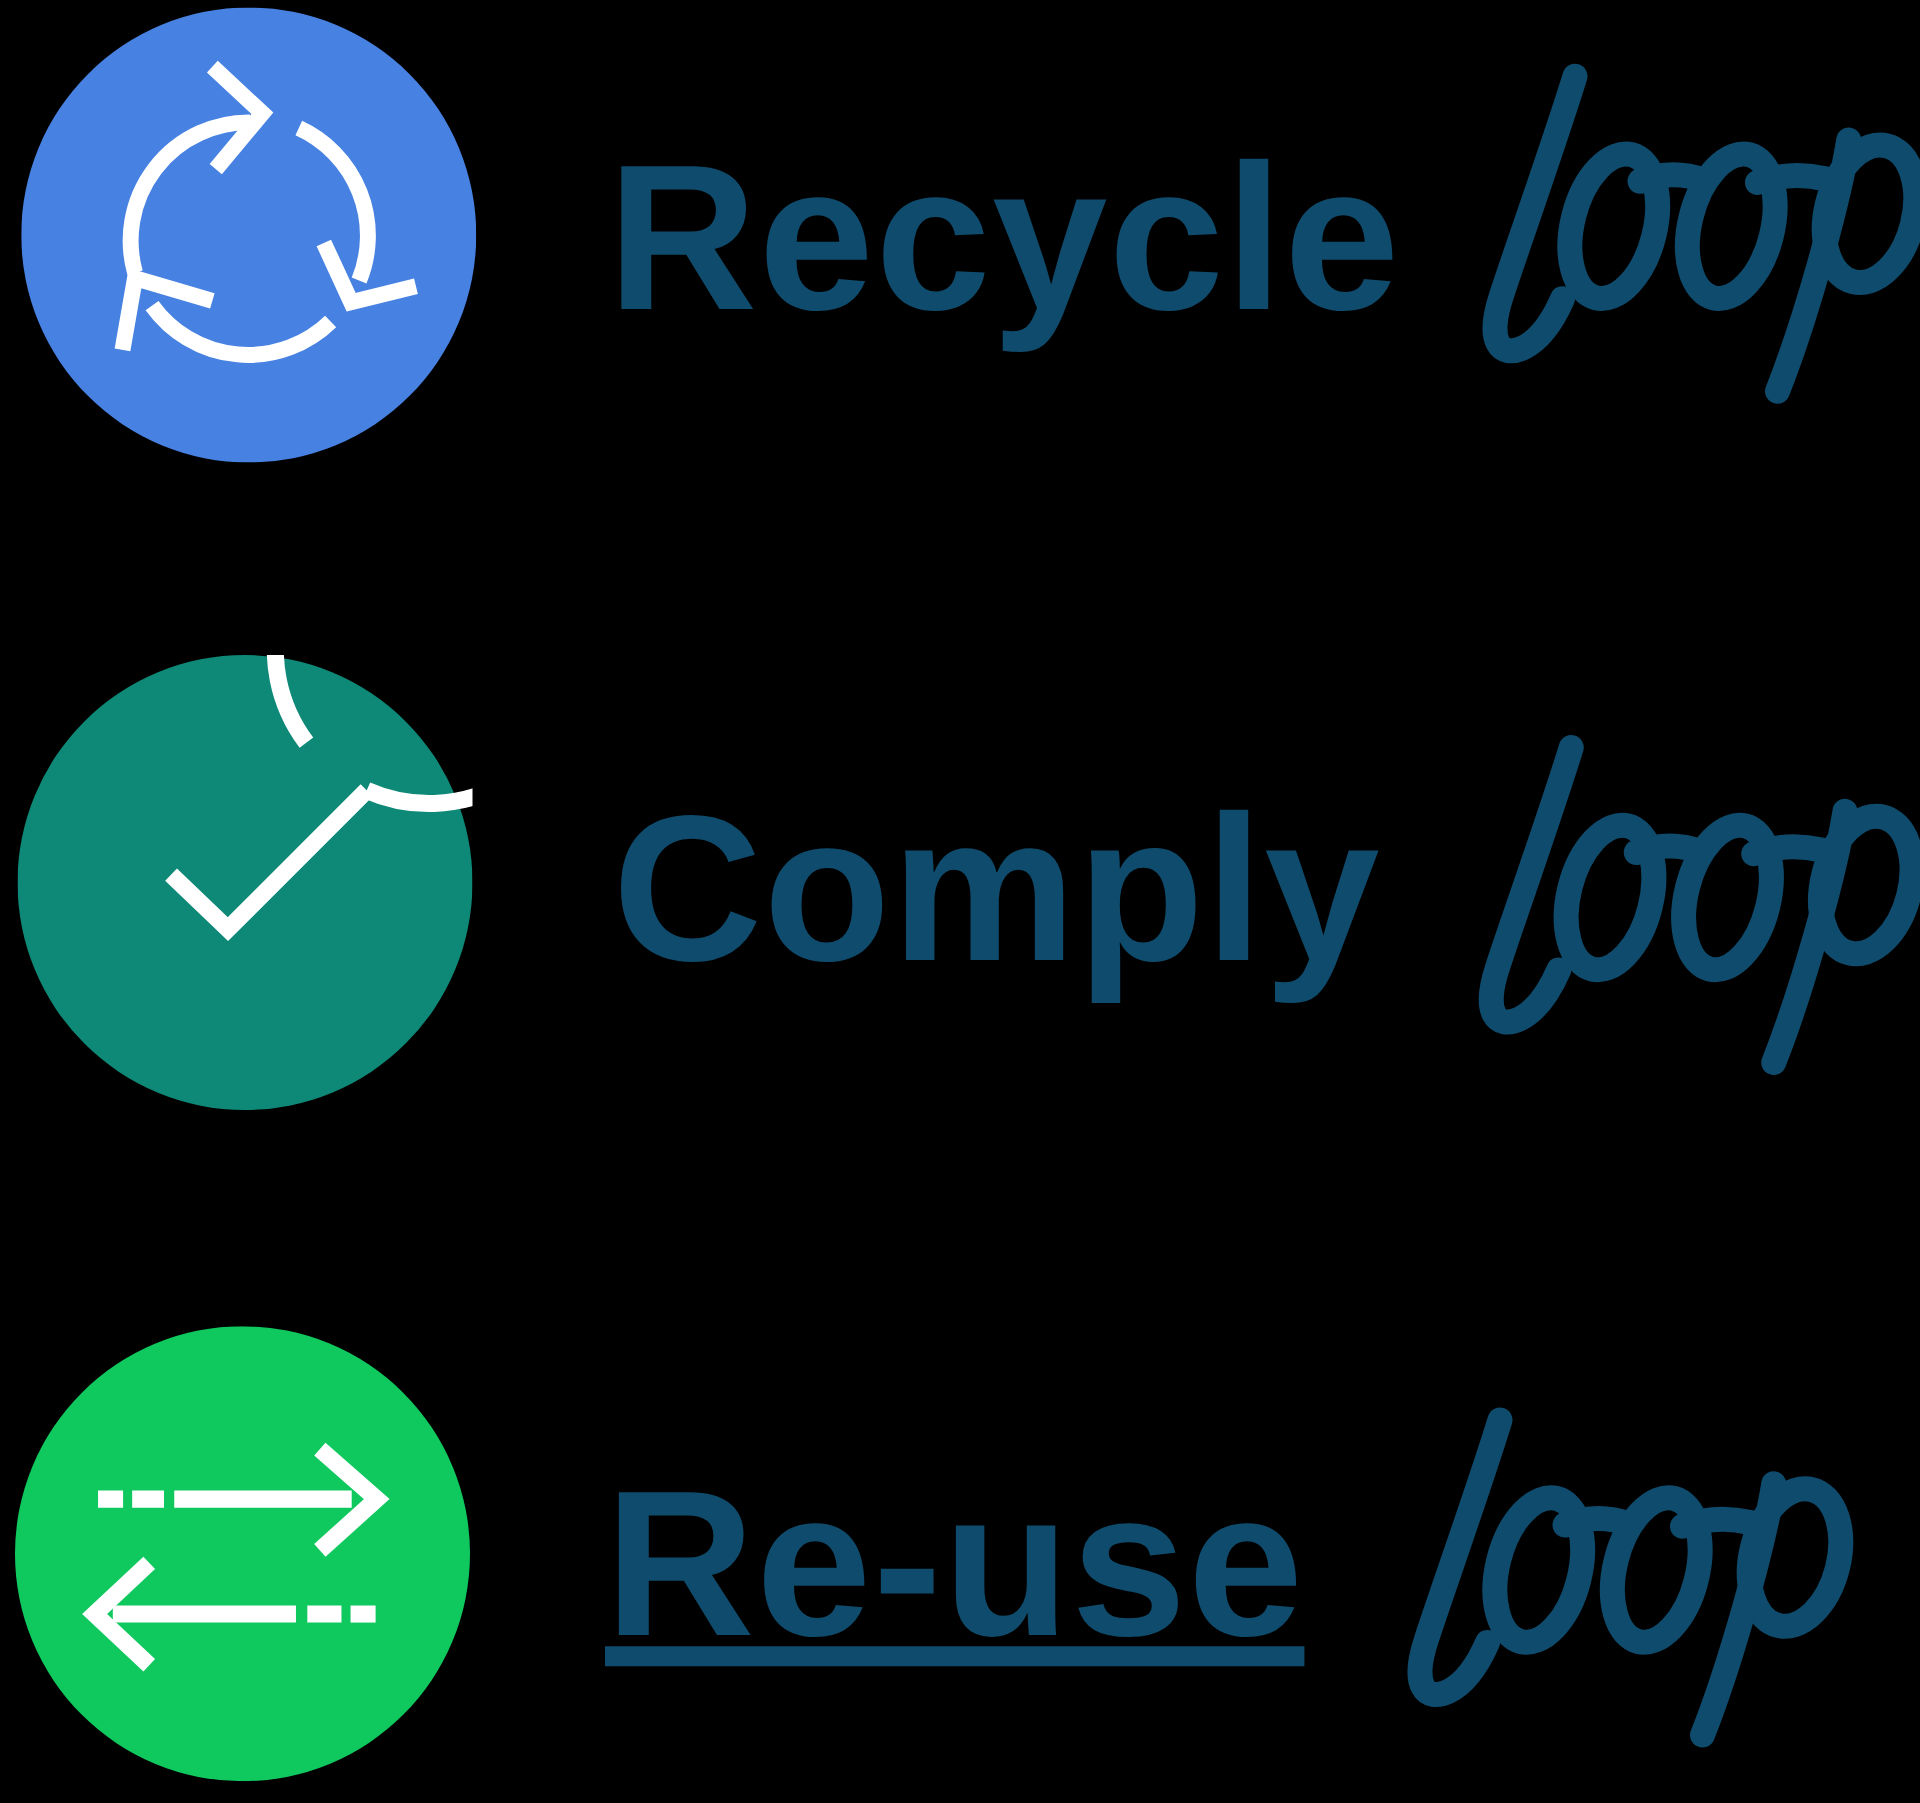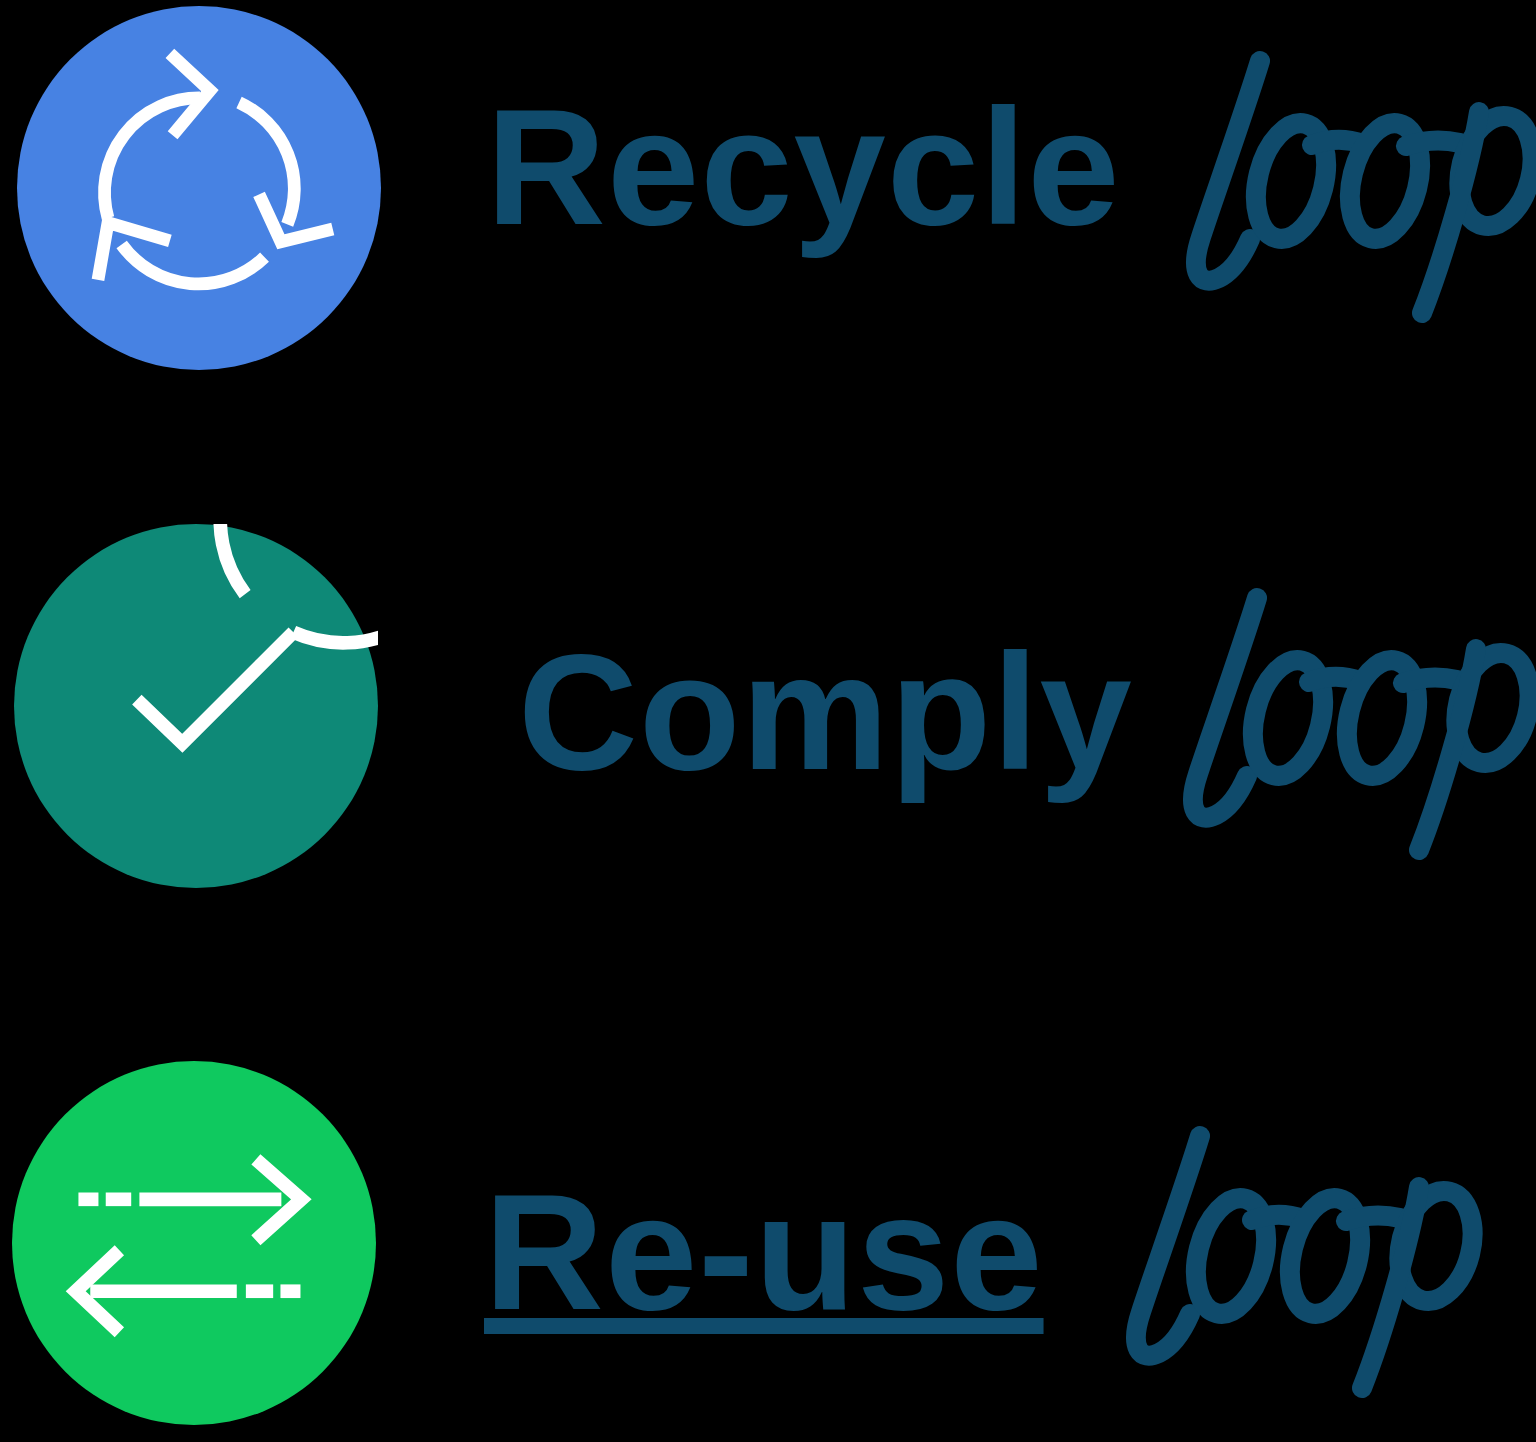--- a/index.html
+++ b/index.html
@@ -27,22 +27,22 @@
   .badge .thick{stroke-width:15;}
   .word{
     position:absolute;
     font-weight:700;
     font-size:166px;
     line-height:166px;
     letter-spacing:1px;
     color:var(--navy);
     white-space:nowrap;
   }
-  .word-recycle{left:486px;top:84px;}
-  .word-comply{left:490px;top:629px;margin-left:28px;}
+  .word-recycle{left:486px;top:108px;}
+  .word-comply{left:490px;top:629px;}
   .word-reuse{left:484px;top:1169px;text-decoration:underline;}
   .loopmark{position:absolute;width:380px;height:300px;overflow:visible;}
   .loop-recycle{left:1160px;top:55px;}
   .loop-comply{left:1157px;top:592px;}
   .loop-reuse{left:1100px;top:1130px;}
   .loopmark .stroke, .loop-defs .stroke{
     fill:none;stroke:var(--navy);stroke-width:20;
     stroke-linecap:round;stroke-linejoin:round;
   }
   .sr{

